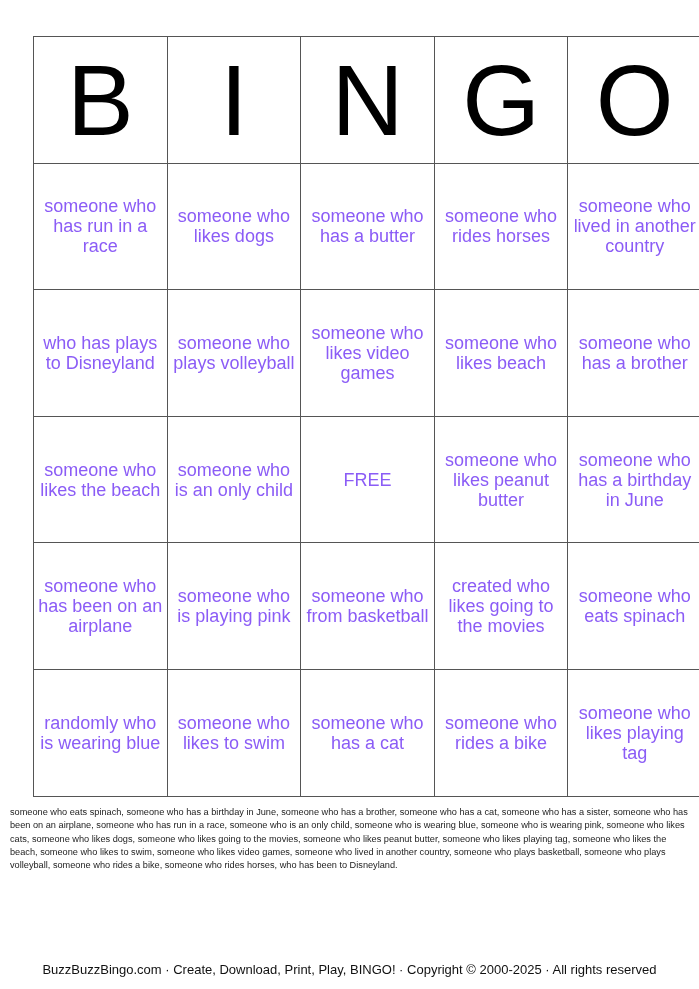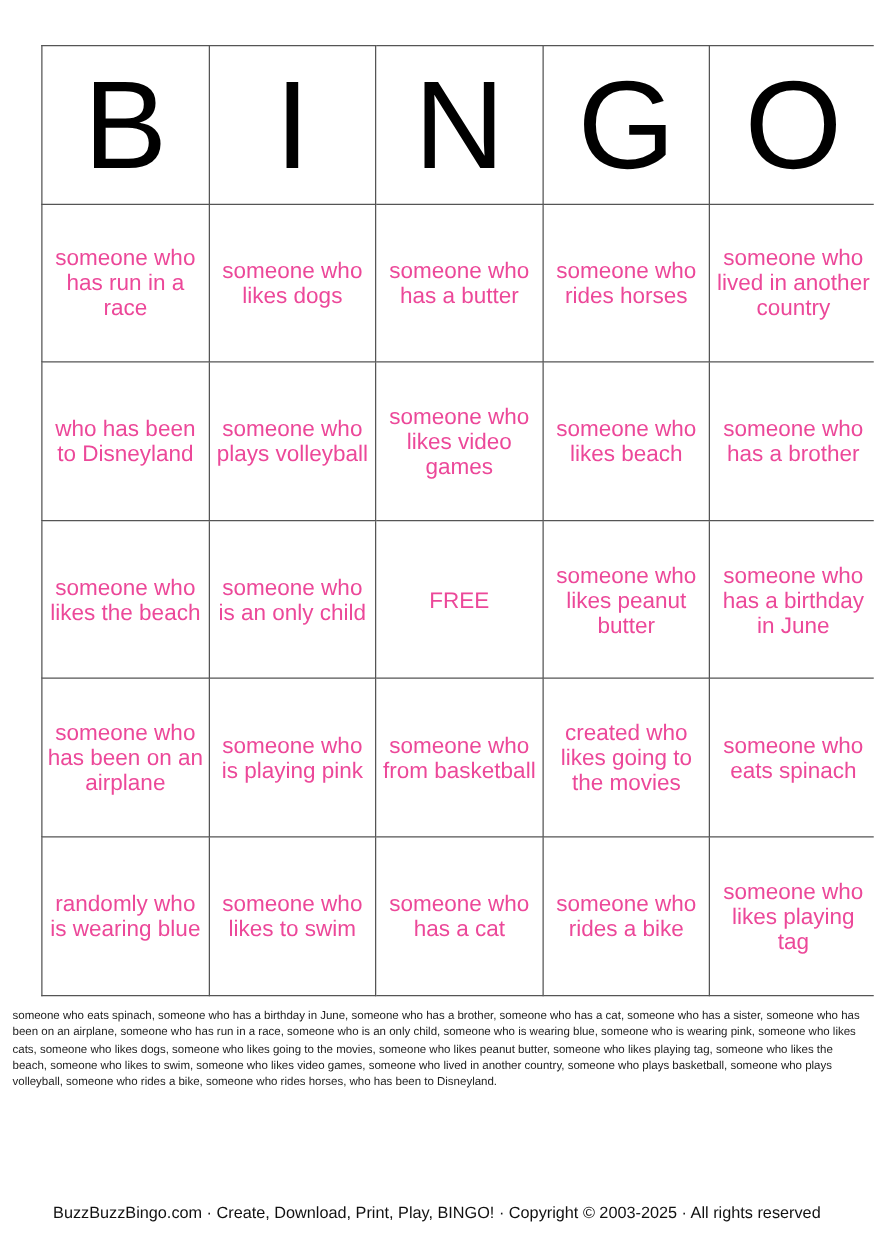--- a/index.html
+++ b/index.html
@@ -1,20 +1,20 @@
 <!DOCTYPE html>
 <html><head>
 <meta charset="utf-8">
 <style>
   html, body { margin: 0; padding: 0; background: #ffffff; }
   body { width: 699px; height: 989px; position: relative; overflow: hidden; font-family: "Liberation Sans", sans-serif; color: #000; }
   .card { position: absolute; left: 33px; top: 36px; width: 633px; height: 760px; border-collapse: collapse; table-layout: fixed; }
   .card td { border: 1px solid #555; text-align: center; vertical-align: middle; padding: 0 3px; width: 126.6px; height: 125.6px; }
   .card .hdr { font-size: 100px; line-height: 1; font-weight: normal; }
-  .card .cell { font-size: 18px; line-height: 20px; color: #ec4899; }
+  .card .cell { font-size: 18px; line-height: 20px; color: #8b5cf6; }
   .info { position: absolute; left: 10px; top: 806px; width: 682px; font-size: 9.2px; line-height: 13.3px; color: #222; }
   .info p { margin: 0; }
   .footer { position: absolute; left: 0; top: 962px; width: 699px; text-align: center; font-size: 13px; color: #111; }
 </style>
 </head>
 <body>
 
 <table class="card">
   <tbody>
       <tr>
@@ -25,21 +25,21 @@
     <td class="hdr">O</td>
   </tr>
   <tr>
     <td class="cell">someone who has run in a race</td>
     <td class="cell">someone who likes dogs</td>
     <td class="cell">someone who has a butter</td>
     <td class="cell">someone who rides horses</td>
     <td class="cell">someone who lived in another country</td>
   </tr>
   <tr>
-    <td class="cell">who has been to Disneyland</td>
+    <td class="cell">who has plays to Disneyland</td>
     <td class="cell">someone who plays volleyball</td>
     <td class="cell">someone who likes video games</td>
     <td class="cell">someone who likes beach</td>
     <td class="cell">someone who has a brother</td>
   </tr>
   <tr>
     <td class="cell">someone who likes the beach</td>
     <td class="cell">someone who is an only child</td>
     <td class="cell">FREE</td>
     <td class="cell">someone who likes peanut butter</td>
@@ -59,13 +59,13 @@
     <td class="cell">someone who rides a bike</td>
     <td class="cell">someone who likes playing tag</td>
   </tr>
 </tbody>
   </table>
 
 <div class="info">
   <p>someone who eats spinach, someone who has a birthday in June, someone who has a brother, someone who has a cat, someone who has a sister, someone who has been on an airplane, someone who has run in a race, someone who is an only child, someone who is wearing blue, someone who is wearing pink, someone who likes cats, someone who likes dogs, someone who likes going to the movies, someone who likes peanut butter, someone who likes playing tag, someone who likes the beach, someone who likes to swim, someone who likes video games, someone who lived in another country, someone who plays basketball, someone who plays volleyball, someone who rides a bike, someone who rides horses, who has been to Disneyland.</p>
 </div>
 
-<div class="footer">BuzzBuzzBingo.com · Create, Download, Print, Play, BINGO! · Copyright © 2003-2025 · All rights reserved</div>
+<div class="footer">BuzzBuzzBingo.com · Create, Download, Print, Play, BINGO! · Copyright © 2000-2025 · All rights reserved</div>
 
 </body></html>

